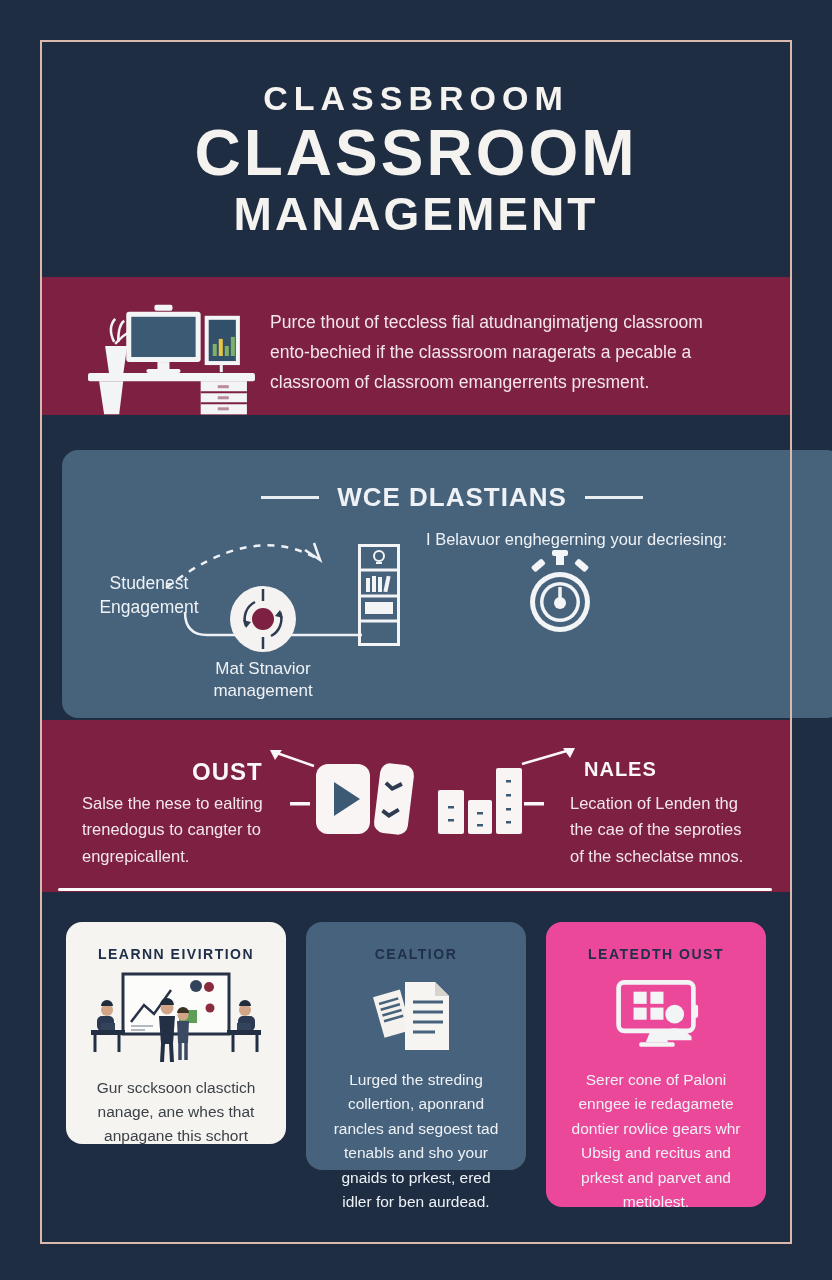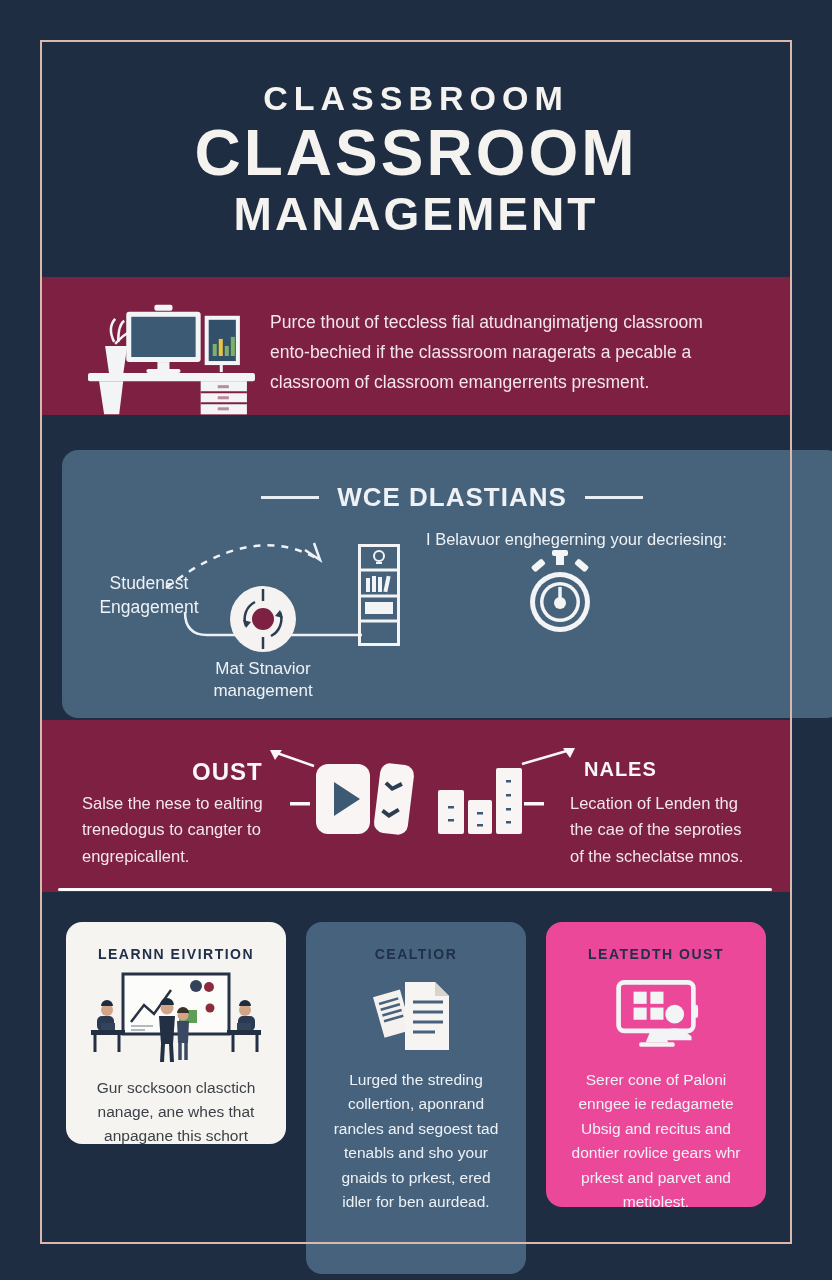--- a/index.html
+++ b/index.html
@@ -46,21 +46,21 @@
   .sec-features { position:absolute; left:42px; top:718px; width:748px; height:172px; background:var(--maroon); color:#f3e6ea; }
   .feat-svg { position:absolute; left:0; top:0; width:748px; height:172px; }
   .nome-heading  { position:absolute; left:150px; top:38px; font-size:24px; font-weight:800; letter-spacing:1px; color:#fbf6f7; }
   .nales-heading { position:absolute; left:542px; top:38px; font-size:20px; font-weight:800; letter-spacing:1px; color:#fbf6f7; }
   .feat-text-left  { position:absolute; left:40px;  top:70px; width:196px; font-size:16.5px; line-height:1.6; }
   .feat-text-right { position:absolute; left:528px; top:70px; width:206px; font-size:16.5px; line-height:1.6; }
   .feat-divider { position:absolute; left:16px; bottom:1px; width:714px; height:3px; background:#fdfcfb; border-radius:2px; }
   
   .card { position:absolute; top:920px; width:220px; border-radius:16px; }
   .card-1 { left:66px;  height:222px; background:var(--cardwhite); }
-  .card-2 { left:306px; height:352px; background:#46627c; }
+  .card-2 { left:306px; height:248px; background:#46627c; }
   .card-3 { left:546px; height:285px; background:#ec4899; }
   .card-title { margin-top:24px; text-align:center; font-size:14px; font-weight:800; letter-spacing:1.5px; color:var(--ink); }
   .classroom-wrap { display:block; width:186px; height:100px; margin:8px auto 0; }
   .doc-wrap { display:block; width:86px; height:80px; margin:14px auto 0; }
   .card-text-dark  { margin-top:6px;  text-align:center; font-size:15.5px; line-height:1.55; color:#3c4147; }
   .card-text-light { margin-top:12px; text-align:center; font-size:15.5px; line-height:1.58; color:#eef2f6; }
 </style>
 </head>
 <body>
 
@@ -315,20 +315,20 @@
         <rect x="86" y="28" width="5" height="14" rx="2" fill="#f2f4f6"></rect>
         <path d="M40,56 l-5,12 h24 l-5,-12 z" fill="#f2f4f6"></path>
         <rect x="28" y="68" width="38" height="5" rx="2" fill="#f2f4f6"></rect>
         <circle cx="66" cy="38" r="10" fill="#f2f4f6"></circle>
         <path d="M48,62 q18,-18 36,0 l0,4 h-36 z" fill="#f2f4f6"></path>
       </svg>
     </div>
     <div class="card-text-light">
       <div>Serer cone of Paloni</div>
       <div>enngee ie redagamete</div>
+      <div>dontier rovlice gears whr</div>
       <div>Ubsig and recitus and</div>
-      <div>dontier rovlice gears whr</div>
       <div>prkest and parvet and</div>
       <div>metiolest.</div>
     </div>
   </div>
 
 </div>
 
 </body></html>

